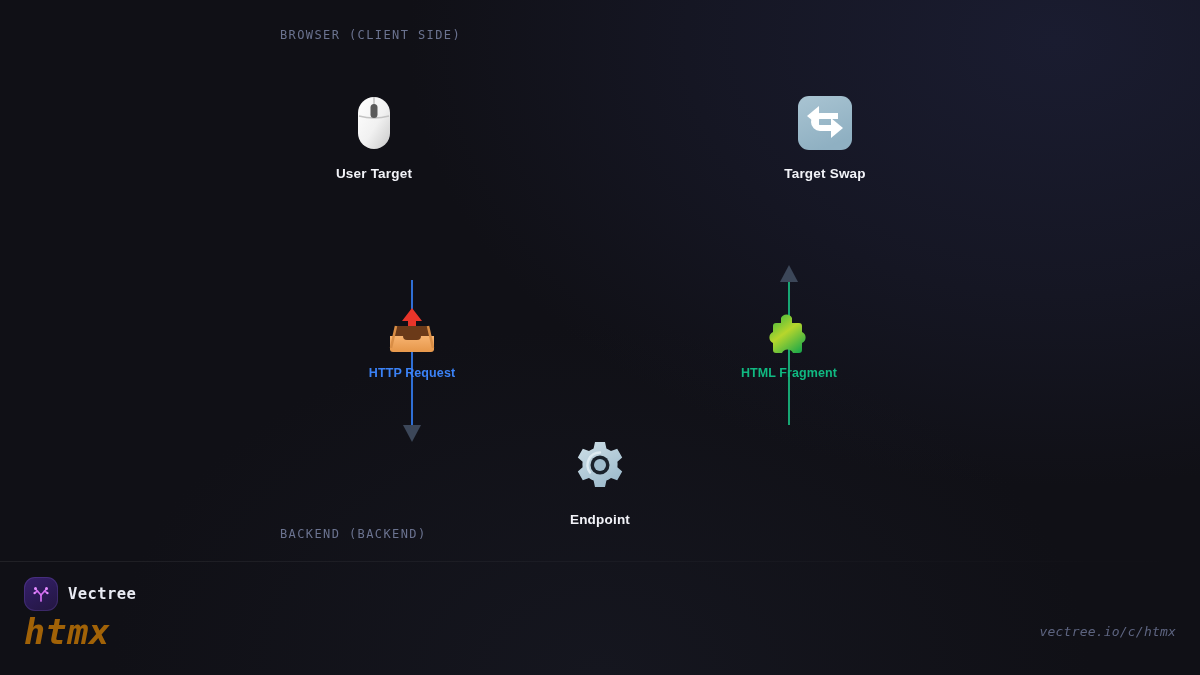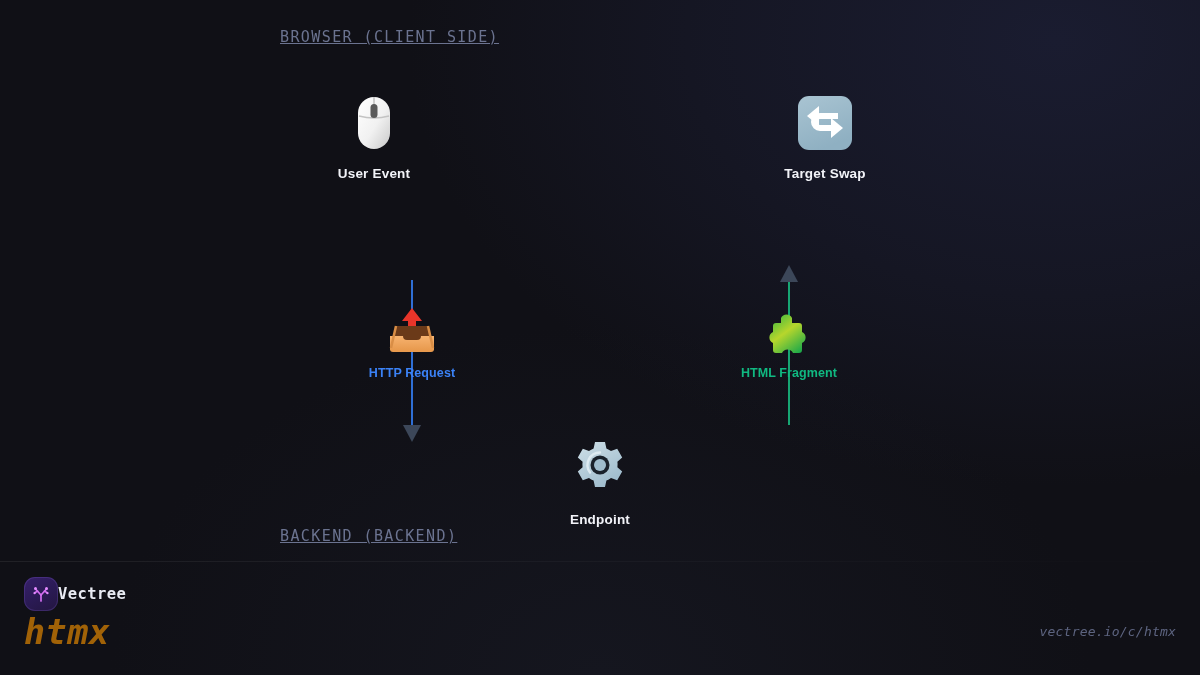--- a/index.html
+++ b/index.html
@@ -29,25 +29,24 @@
 
   .stage {
     position: absolute;
     inset: 0;
   }
 
   
   .zone-label {
     position: absolute;
     font-family: "DejaVu Sans Mono", monospace;
-    font-size: 15px;
+    font-size: 12px;
     letter-spacing: 1.4px;
     color: #6b7390;
     white-space: nowrap;
-    text-decoration: underline;
   }
   .zone-browser { left: 280px; top: 28px; }
   .zone-server  { left: 280px; top: 527px; }
 
   
   .node {
     position: absolute;
     width: 150px;
     margin-left: -75px;
     text-align: center;
@@ -133,20 +132,21 @@
     height: 1px;
     background: linear-gradient(to right, rgba(255,255,255,0.07) 0%, rgba(255,255,255,0.035) 45%, rgba(255,255,255,0) 100%);
   }
 
   .brand {
     position: absolute;
     left: 24px;
     top: 577px;
     display: flex;
     align-items: center;
+    gap: 10px;
   }
   .brand-mark {
     width: 34px;
     height: 34px;
     border-radius: 11px;
     background: linear-gradient(150deg, #37206b 0%, #2a1a53 55%, #231640 100%);
     display: flex;
     align-items: center;
     justify-content: center;
     box-shadow: 0 0 0 1px rgba(160,120,255,0.18) inset;
@@ -203,21 +203,21 @@
             <stop offset="55%" stop-color="#f1f1f1"></stop>
             <stop offset="100%" stop-color="#c9c9c9"></stop>
           </linearGradient>
         </defs>
         <rect x="11" y="3" width="32" height="52" rx="16" fill="url(#mouseGrad)"></rect>
         <path d="M27 3 L27 22" stroke="#c3c3c3" stroke-width="1.6" fill="none"></path>
         <path d="M12 22 Q27 26 42 22" stroke="#c3c3c3" stroke-width="1.6" fill="none"></path>
         <rect x="23.5" y="10" width="7" height="14" rx="3.5" fill="#5b5b5b"></rect>
       </svg>
     </span>
-    <span class="node-label">User Event</span>
+    <span class="node-label">User Target</span>
   </div>
 
 
   <div class="node" style="left:825px; top:94px;">
     <span class="glyph">
       <svg class="icon-svg" width="58" height="58" viewBox="0 0 58 58">
         <defs>
           <linearGradient id="swapBg" x1="0" y1="0" x2="0.4" y2="1">
             <stop offset="0%" stop-color="#a9c4d2"></stop>
             <stop offset="100%" stop-color="#8fb0c2"></stop>

